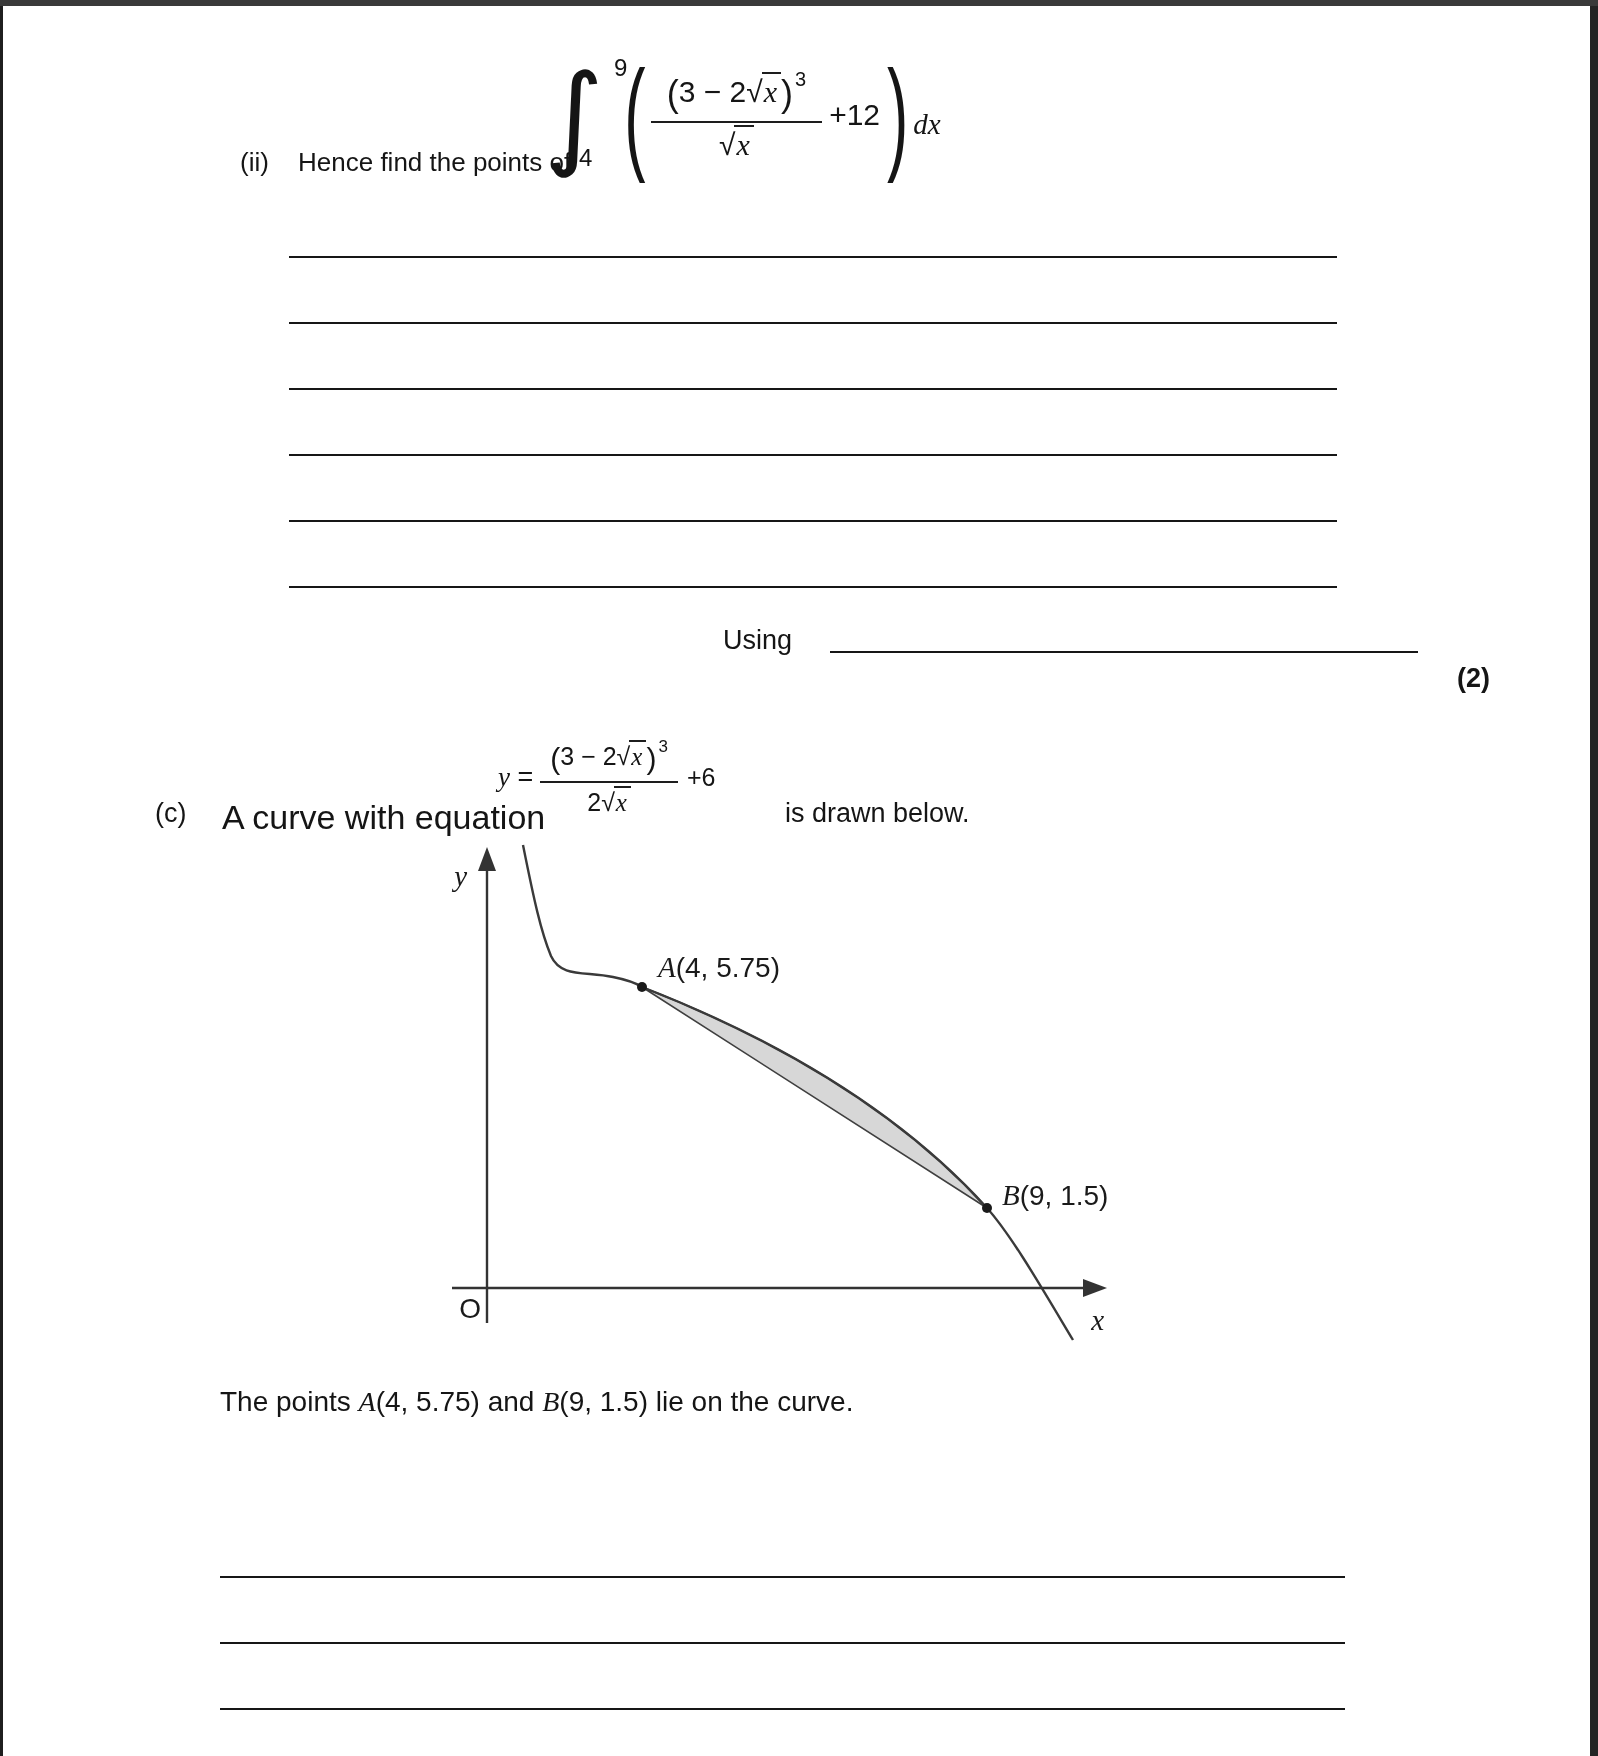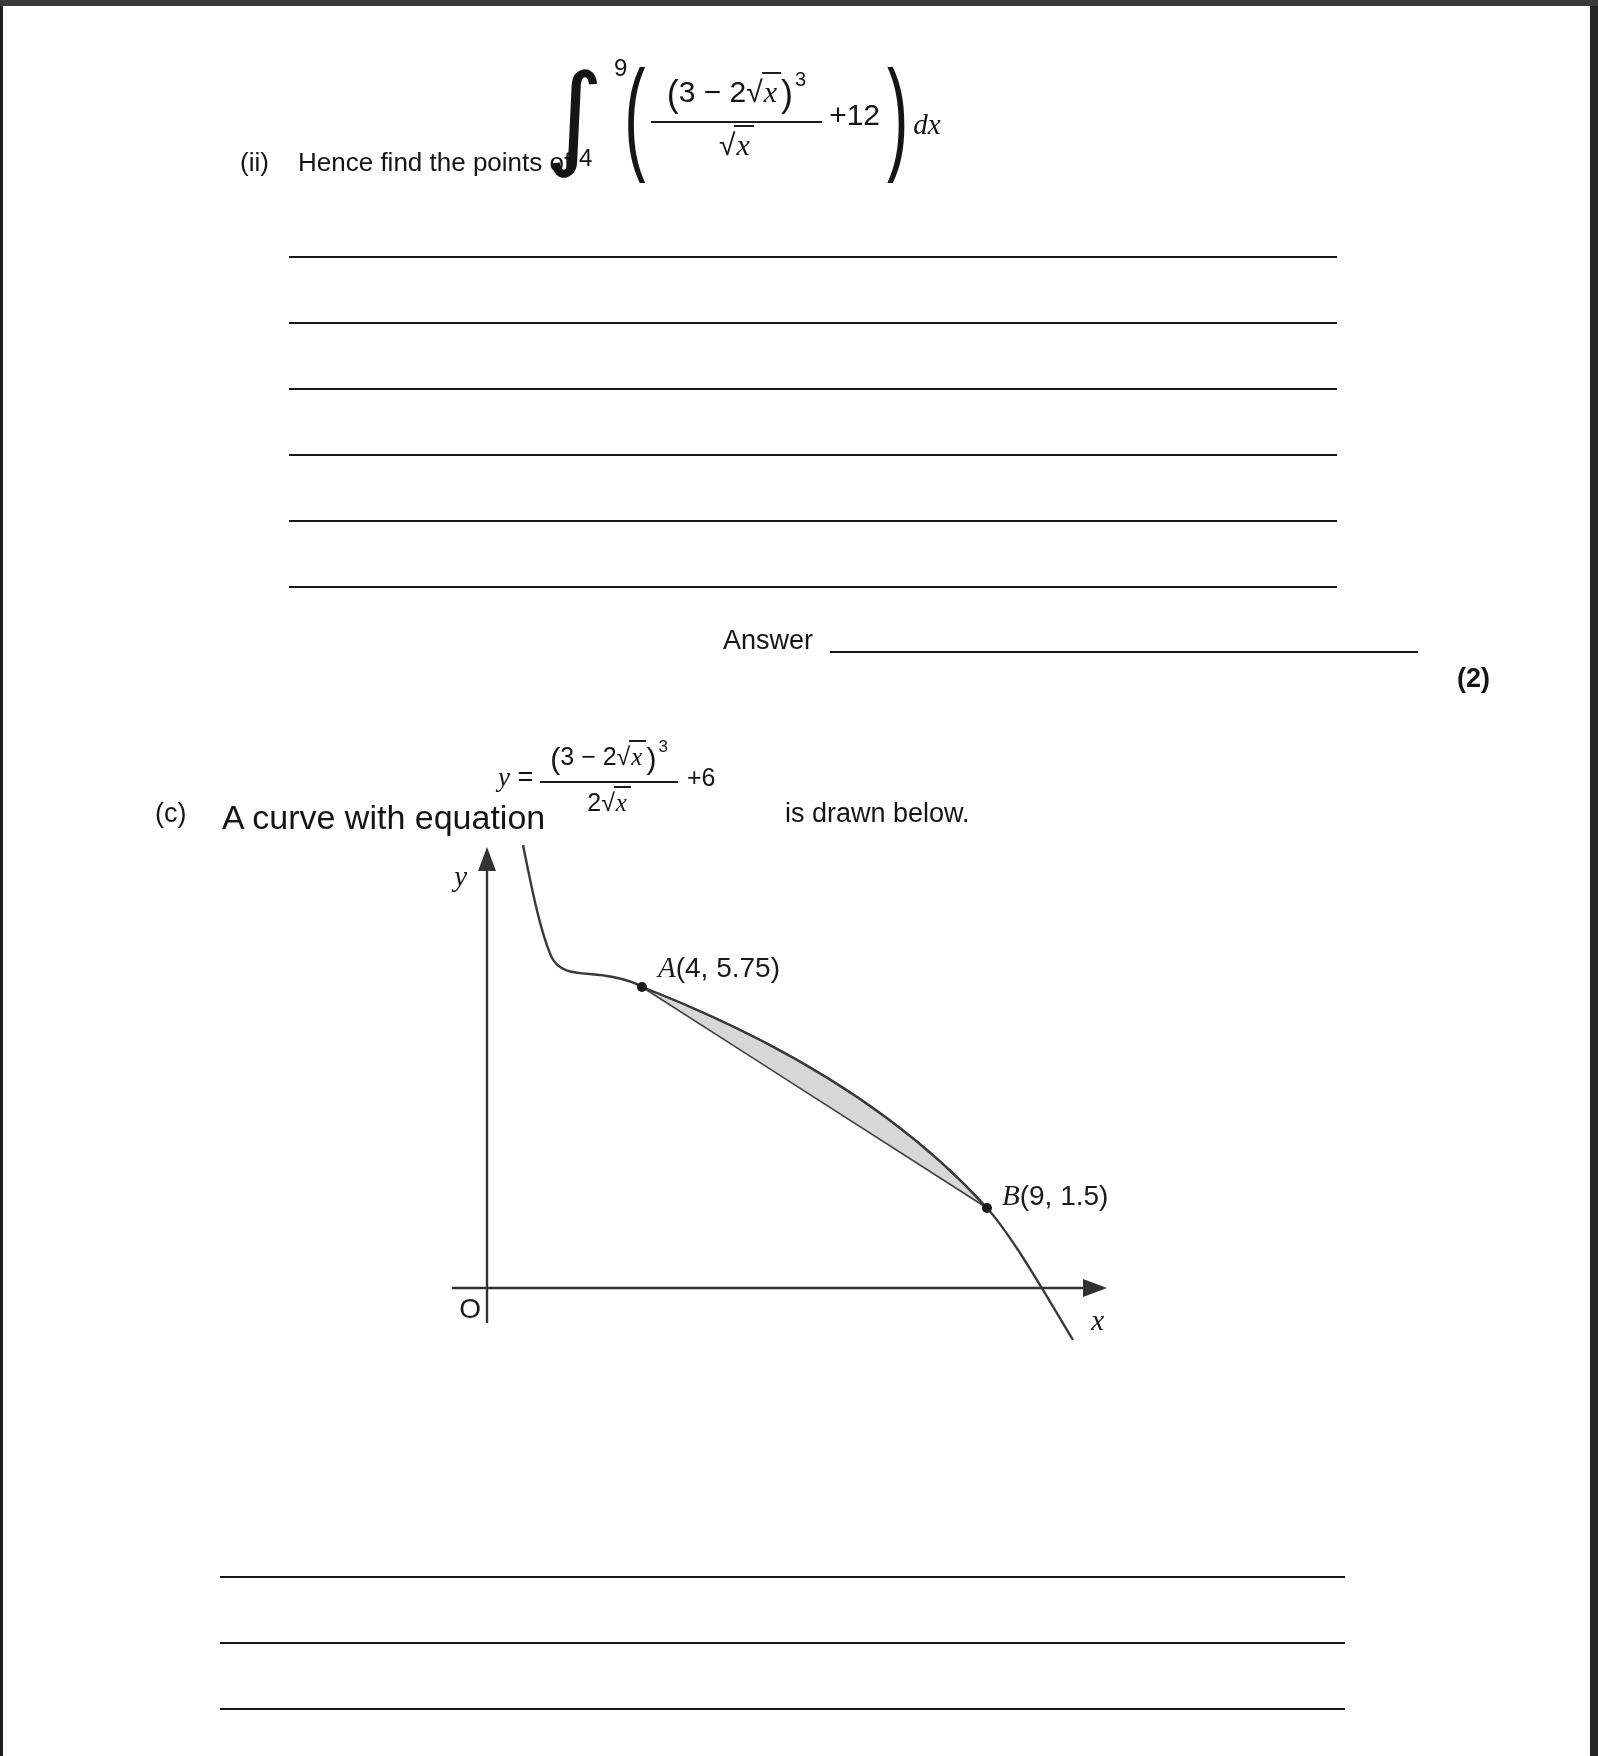--- a/index.html
+++ b/index.html
@@ -87,21 +87,21 @@
     <span class="dx mi">dx</span>
   </div>
 
   <div class="rule" style="left:289px; top:256px; width:1048px;"></div>
   <div class="rule" style="left:289px; top:322px; width:1048px;"></div>
   <div class="rule" style="left:289px; top:388px; width:1048px;"></div>
   <div class="rule" style="left:289px; top:454px; width:1048px;"></div>
   <div class="rule" style="left:289px; top:520px; width:1048px;"></div>
   <div class="rule" style="left:289px; top:586px; width:1048px;"></div>
 
-  <div class="txt" style="left:723px; top:625px; font-size:27px;">Answer</div>
+  <div class="txt" style="left:723px; top:625px; font-size:27px;">Using</div>
   <div class="rule" style="left:830px; top:651px; width:588px;"></div>
   <div class="txt bold" style="left:1457px; top:663px; font-size:27px;">(2)</div>
 
   <div class="txt" style="left:155px; top:798px; font-size:27px;">(c)</div>
   <div class="txt" style="left:222px; top:798px; font-size:34px;">A curve with equation</div>
 
   <div class="eqblock">
     <span class="lhs"><span class="mi">y</span> <span>=</span></span>
     <span class="frac">
       <span class="num">
@@ -131,18 +131,21 @@
     <text class="glabel-it" x="1104" y="1330" text-anchor="end">x</text>
     <text class="glabel-sans" x="481" y="1318" text-anchor="end">O</text>
 
     <circle cx="642" cy="987" r="5" fill="#1a1a1a"></circle>
     <text x="658" y="977"><tspan class="glabel-it">A</tspan><tspan class="glabel-sans">(4, 5.75)</tspan></text>
 
     <circle cx="987" cy="1208" r="5" fill="#1a1a1a"></circle>
     <text x="1002" y="1205"><tspan class="glabel-it">B</tspan><tspan class="glabel-sans">(9, 1.5)</tspan></text>
   </svg>
 
+  <div class="body-txt" style="left:220px; top:1383px; width:1260px;">
+    <span>The points </span><span class="mi">A</span><span>(4, 5.75) and </span><span class="mi">B</span><span>(9, 1.5) lie on the curve.</span>
+  </div>
 
 
   <div class="rule" style="left:220px; top:1576px; width:1125px;"></div>
   <div class="rule" style="left:220px; top:1642px; width:1125px;"></div>
   <div class="rule" style="left:220px; top:1708px; width:1125px;"></div>
 </div>
 
 </body></html>

